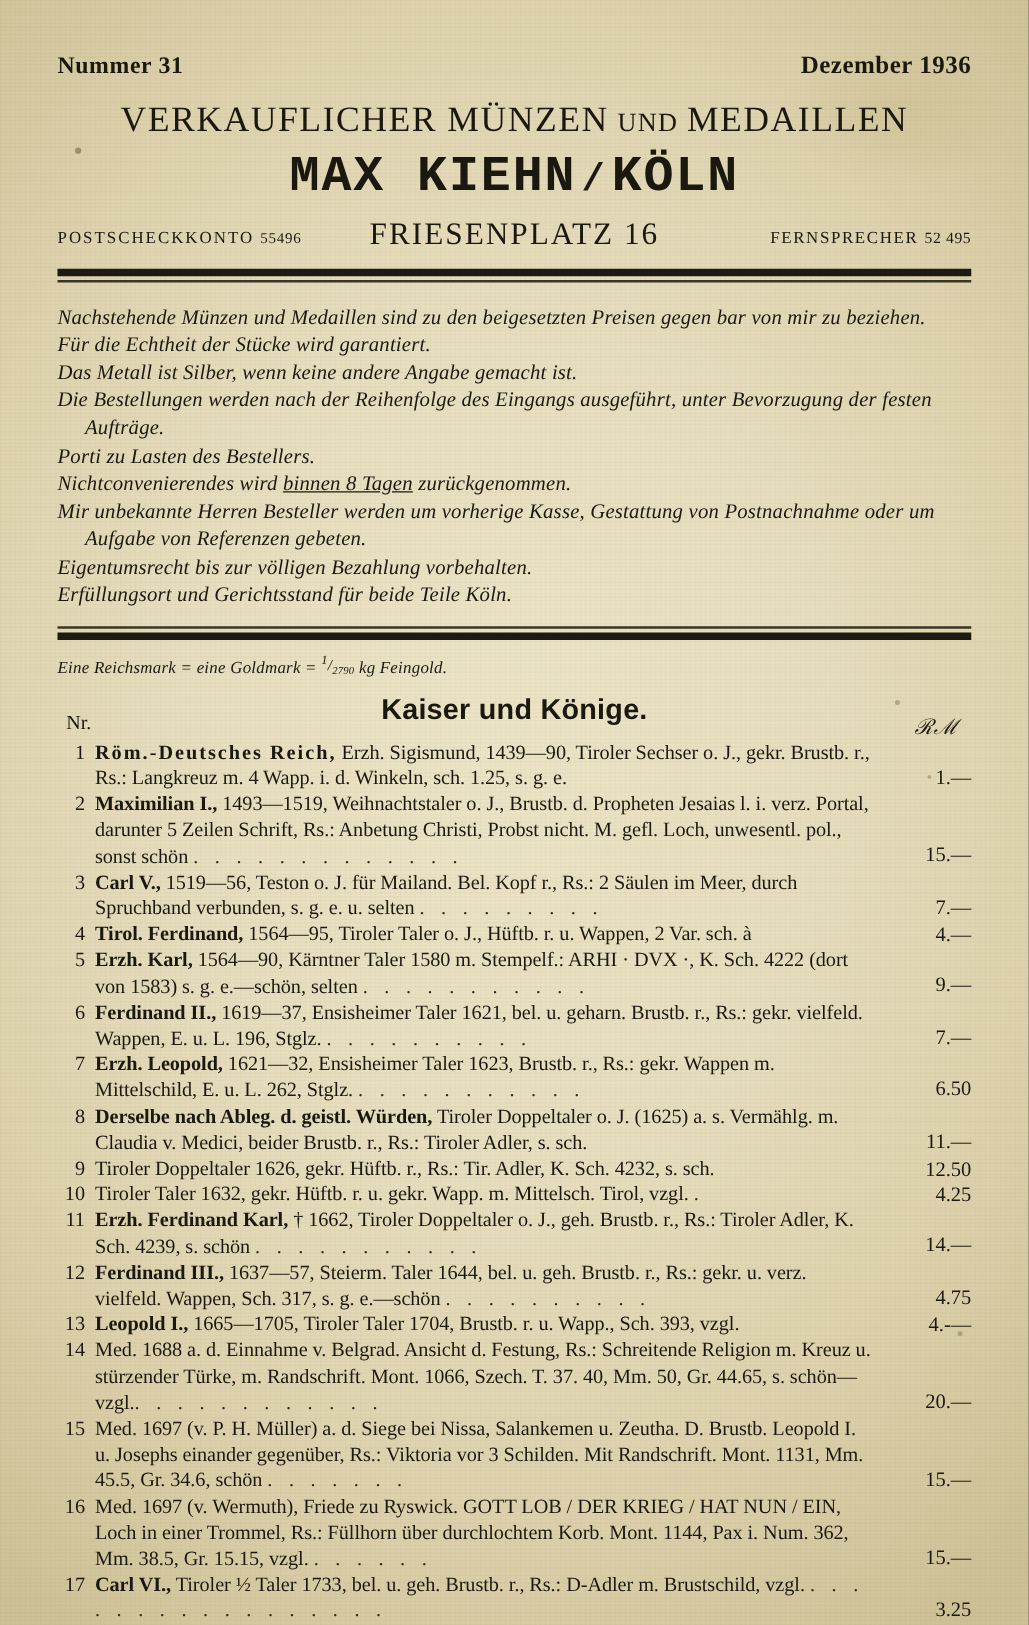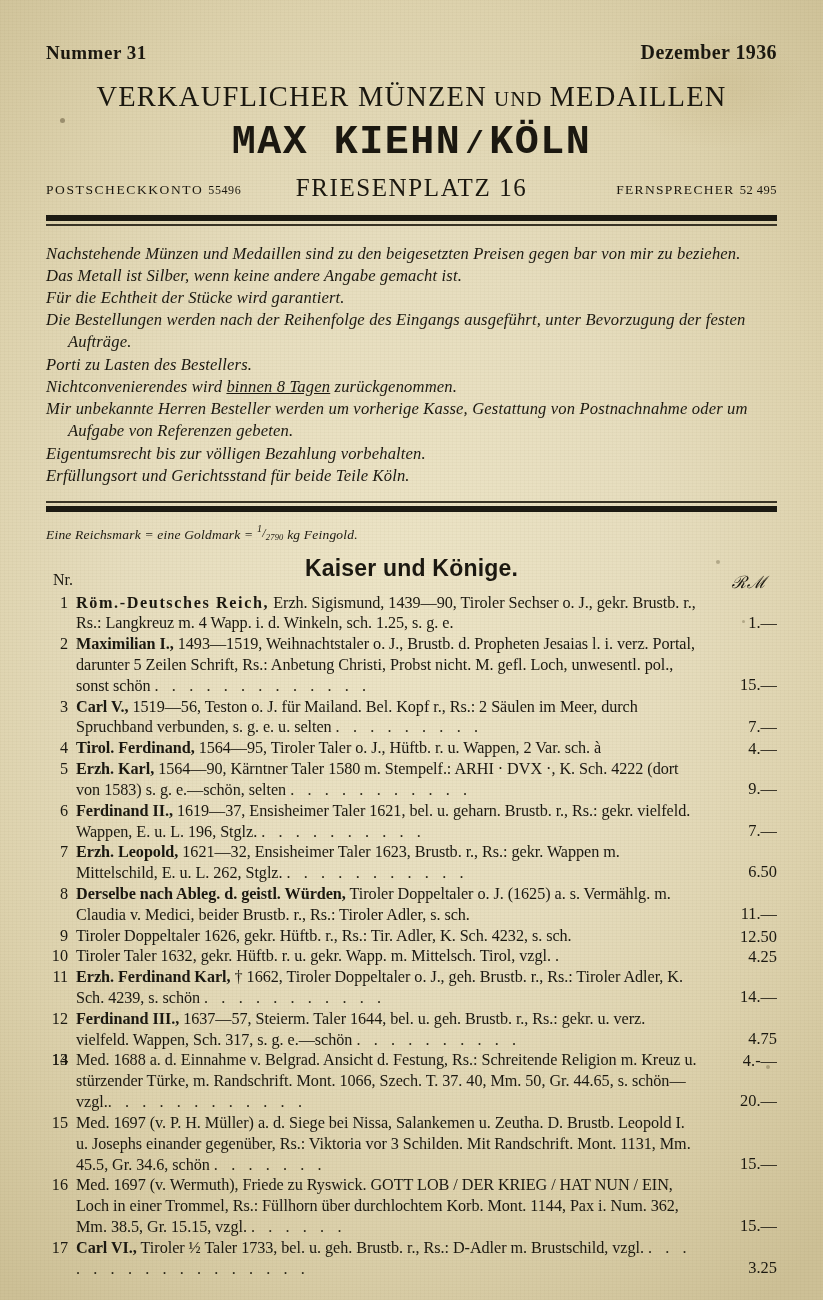--- a/index.html
+++ b/index.html
@@ -301,22 +301,22 @@
     </div>
 
     <div class="rule-block rules-top">
       <div class="rule-thick"></div>
       <div class="rule-gap-sm"></div>
       <div class="rule-thin"></div>
     </div>
 
     <div class="terms">
       <p><span class="first">Nachstehende Münzen und Medaillen sind zu den beigesetzten Preisen gegen bar von mir zu beziehen.</span></p>
+      <p><span class="first">Für die Echtheit der Stücke wird garantiert.</span></p>
       <p><span class="first">Das Metall ist Silber, wenn keine andere Angabe gemacht ist.</span></p>
-      <p><span class="first">Für die Echtheit der Stücke wird garantiert.</span></p>
       <p><span class="first">Die Bestellungen werden nach der Reihenfolge des Eingangs ausgeführt, unter Bevorzugung der festen Aufträge.</span></p>
       <p><span class="first">Porti zu Lasten des Bestellers.</span></p>
       <p><span class="first">Nichtconvenierendes wird <u>binnen 8 Tagen</u> zurückgenommen.</span></p>
       <p><span class="first">Mir unbekannte Herren Besteller werden um vorherige Kasse, Gestattung von Postnachnahme oder um Aufgabe von Referenzen gebeten.</span></p>
       <p><span class="first">Eigentumsrecht bis zur völligen Bezahlung vorbehalten.</span></p>
       <p><span class="first">Erfüllungsort und Gerichtsstand für beide Teile Köln.</span></p>
     </div>
 
     <div class="rule-block rules-bottom" style="margin-top:14px;">
       <div class="rule-thin"></div>
@@ -405,20 +405,21 @@
       </div>
 
       <div class="entry">
         <span class="num">12</span>
         <span class="body"><b>Ferdinand III.,</b> <span>1637—57, Steierm. Taler 1644, bel. u. geh. Brustb. r., Rs.: gekr. u. verz. vielfeld. Wappen, Sch. 317, s. g. e.—schön</span> <span class="dotlead">. . . . . . . . . .</span></span>
         <span class="price" style="top:19px;">4.75</span>
       </div>
 
       <div class="entry">
         <span class="num">13</span>
+        <span class="body"><b>Leopold I.,</b> <span>1665—1705, Tiroler Taler 1704, Brustb. r. u. Wapp., Sch. 393, vzgl.</span></span>
         <span class="price" style="top:0px;">4.-—</span>
       </div>
 
       <div class="entry">
         <span class="num">14</span>
         <span class="body"><span>Med. 1688 a. d. Einnahme v. Belgrad. Ansicht d. Festung, Rs.: Schreitende Religion m. Kreuz u. stürzender Türke, m. Randschrift. Mont. 1066, Szech. T. 37. 40, Mm. 50, Gr. 44.65, s. schön—vzgl.</span><span class="dotlead">. . . . . . . . . . . .</span></span>
         <span class="price" style="top:40px;">20.—</span>
       </div>
 
       <div class="entry">

